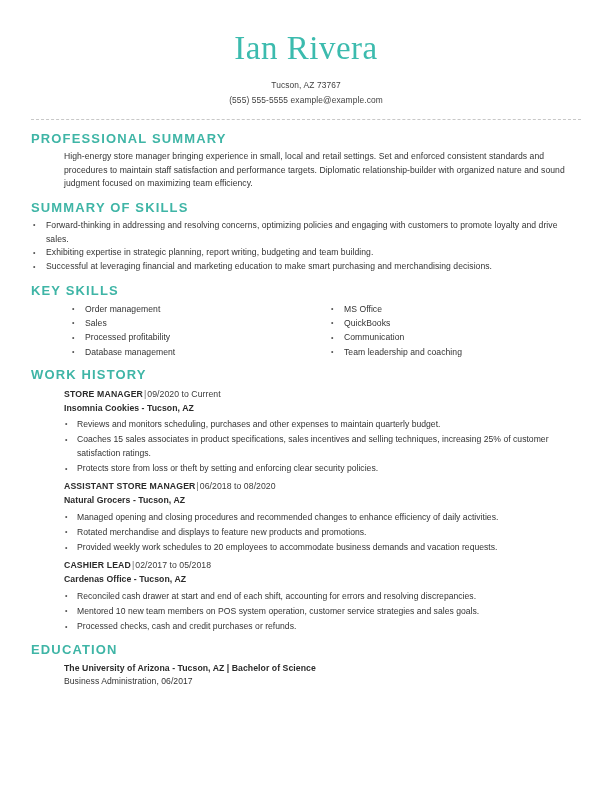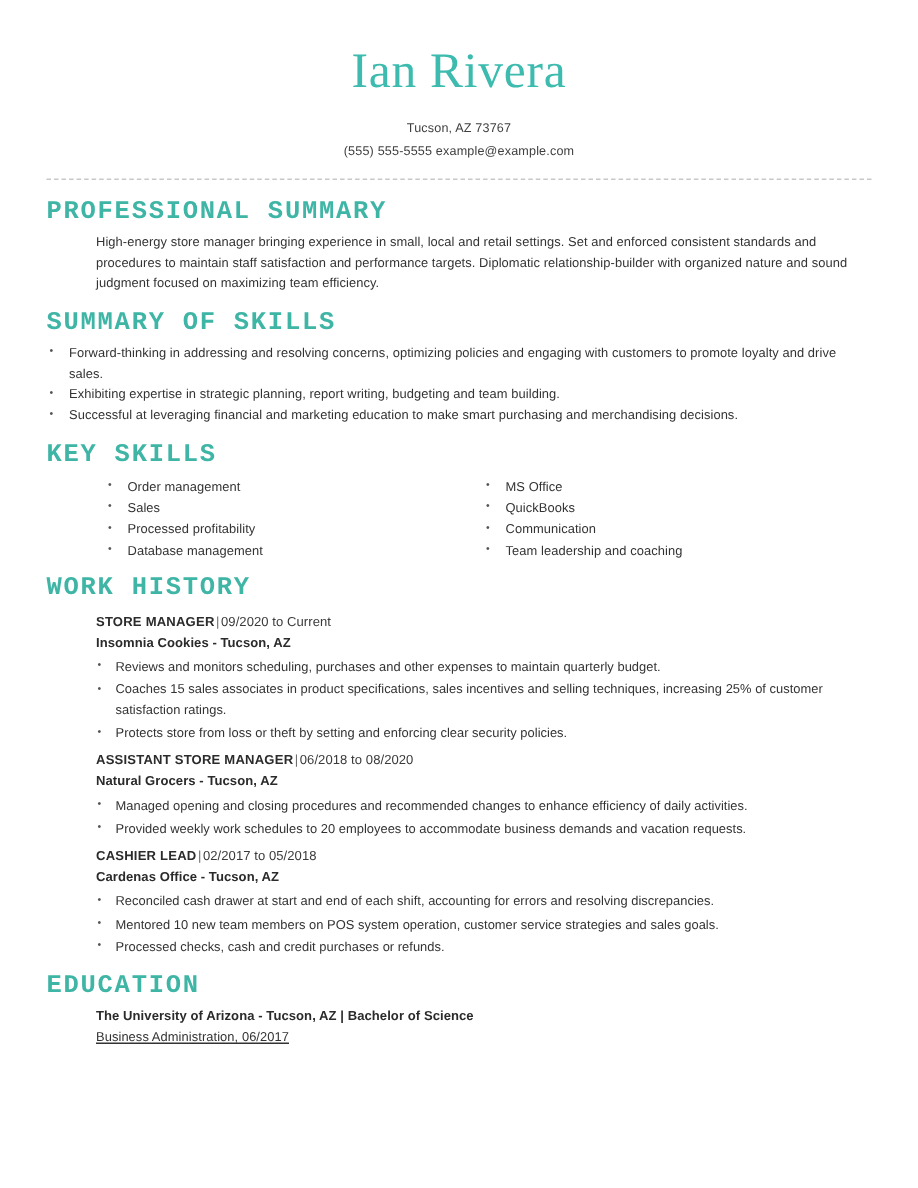--- a/index.html
+++ b/index.html
@@ -60,22 +60,22 @@
   .content {
     padding: 0 31px 0 31px;
   }
 
   
   .section {
     margin-top: 9px;
   }
   .section:first-child { margin-top: 11px; }
   .section-title {
-    font-family: Liberation Mono, monospace;
-    font-size: 17px;
+    font-family: Liberation Sans, sans-serif;
+    font-size: 13px;
     font-weight: bold;
     color: #3fb5a6;
     letter-spacing: 1.15px;
     text-transform: uppercase;
     line-height: 1.25;
     margin: 0 0 2px 0;
   }
 
   
   .indent {
@@ -113,20 +113,21 @@
     line-height: 1.9;
   }
 
   
   .skills-summary-list { padding-left: 39px; }
 
   
   .keyskills-cols {
     display: flex;
     padding-left: 39px;
+    justify-content: space-between;
   }
   .keyskills-col {
     width: 252px;
     flex: 0 0 252px;
   }
   .keyskills-col ul.bullets > li {
     margin-bottom: 0.5px;
   }
 
   
@@ -194,21 +195,20 @@
     font-weight: bold;
     line-height: 1.7;
     color: #2b2b2b;
     letter-spacing: 0.05px;
   }
   .edu-detail {
     font-size: 8.6px;
     line-height: 1.62;
     color: #333333;
     letter-spacing: 0.05px;
-    text-decoration: underline;
   }
 
   .section-workhistory { margin-top: 7px; }
   .section-education  { margin-top: 8px; }
 </style>
 </head>
 <body>
 
 <div class="page">
 
@@ -281,20 +281,21 @@
 
       <div class="job">
         <div class="job-head">
           <div class="job-title-line">
             <span class="job-title">ASSISTANT STORE MANAGER</span><span class="job-sep">|</span><span class="job-dates">06/2018 to 08/2020</span>
           </div>
           <div class="job-company">Natural Grocers - Tucson, AZ</div>
         </div>
         <ul class="job-bullets">
           <li>Managed opening and closing procedures and recommended changes to enhance efficiency of daily activities.</li>
+          <li>Rotated merchandise and displays to feature new products and promotions.</li>
           <li>Provided weekly work schedules to 20 employees to accommodate business demands and vacation requests.</li>
         </ul>
       </div>
 
       <div class="job">
         <div class="job-head">
           <div class="job-title-line">
             <span class="job-title">CASHIER LEAD</span><span class="job-sep">|</span><span class="job-dates">02/2017 to 05/2018</span>
           </div>
           <div class="job-company">Cardenas Office - Tucson, AZ</div>

